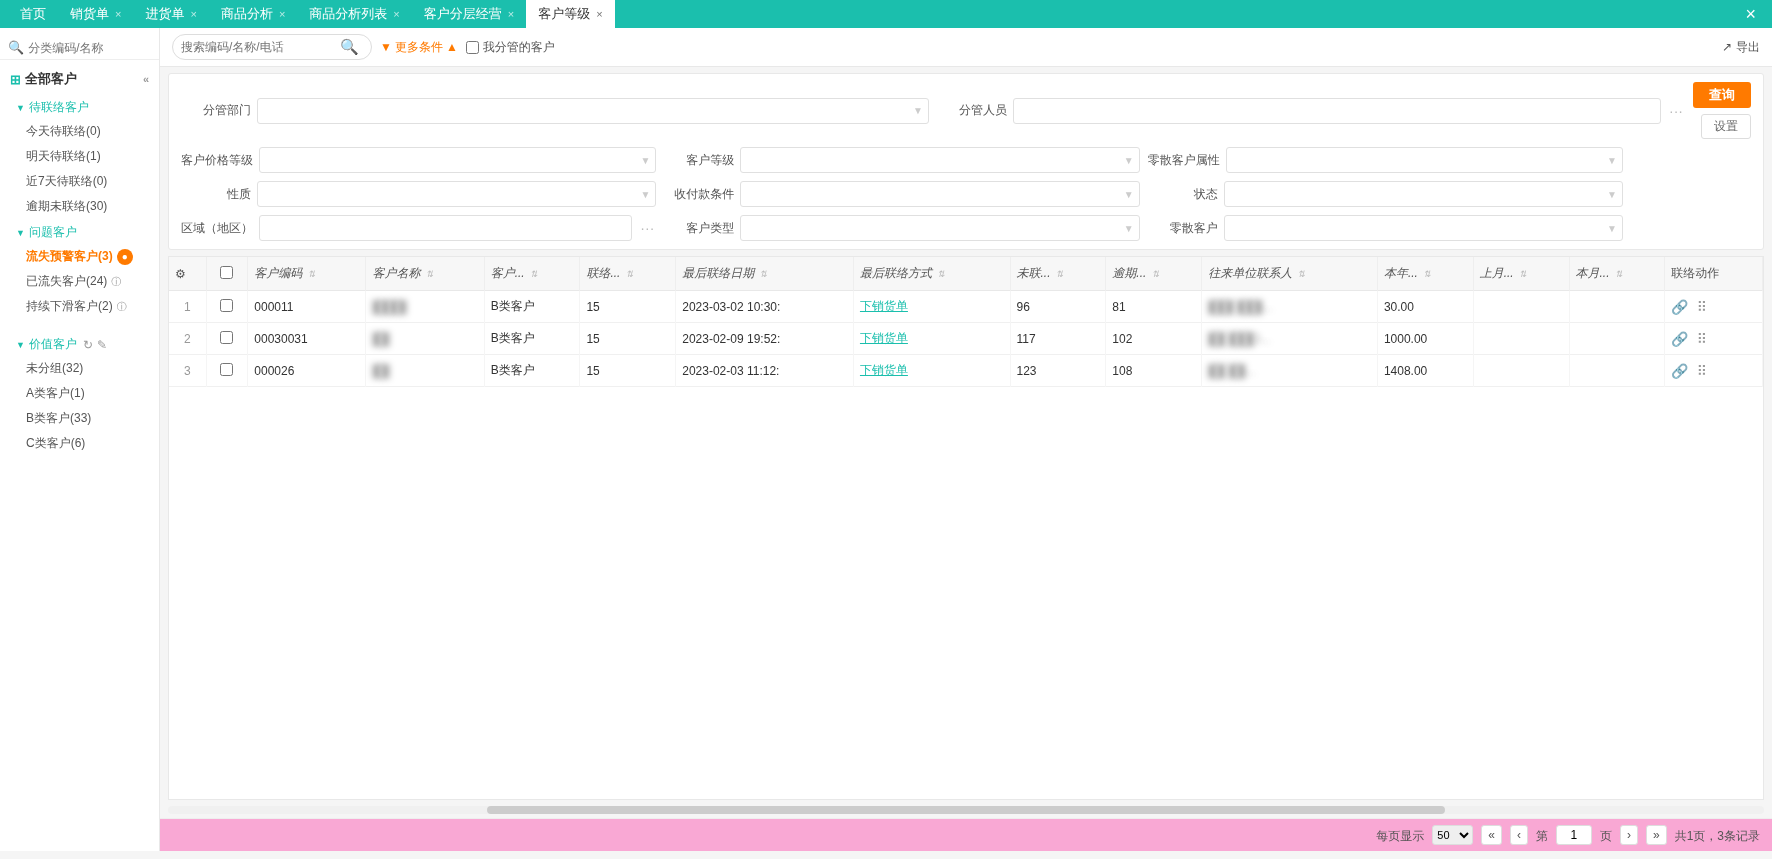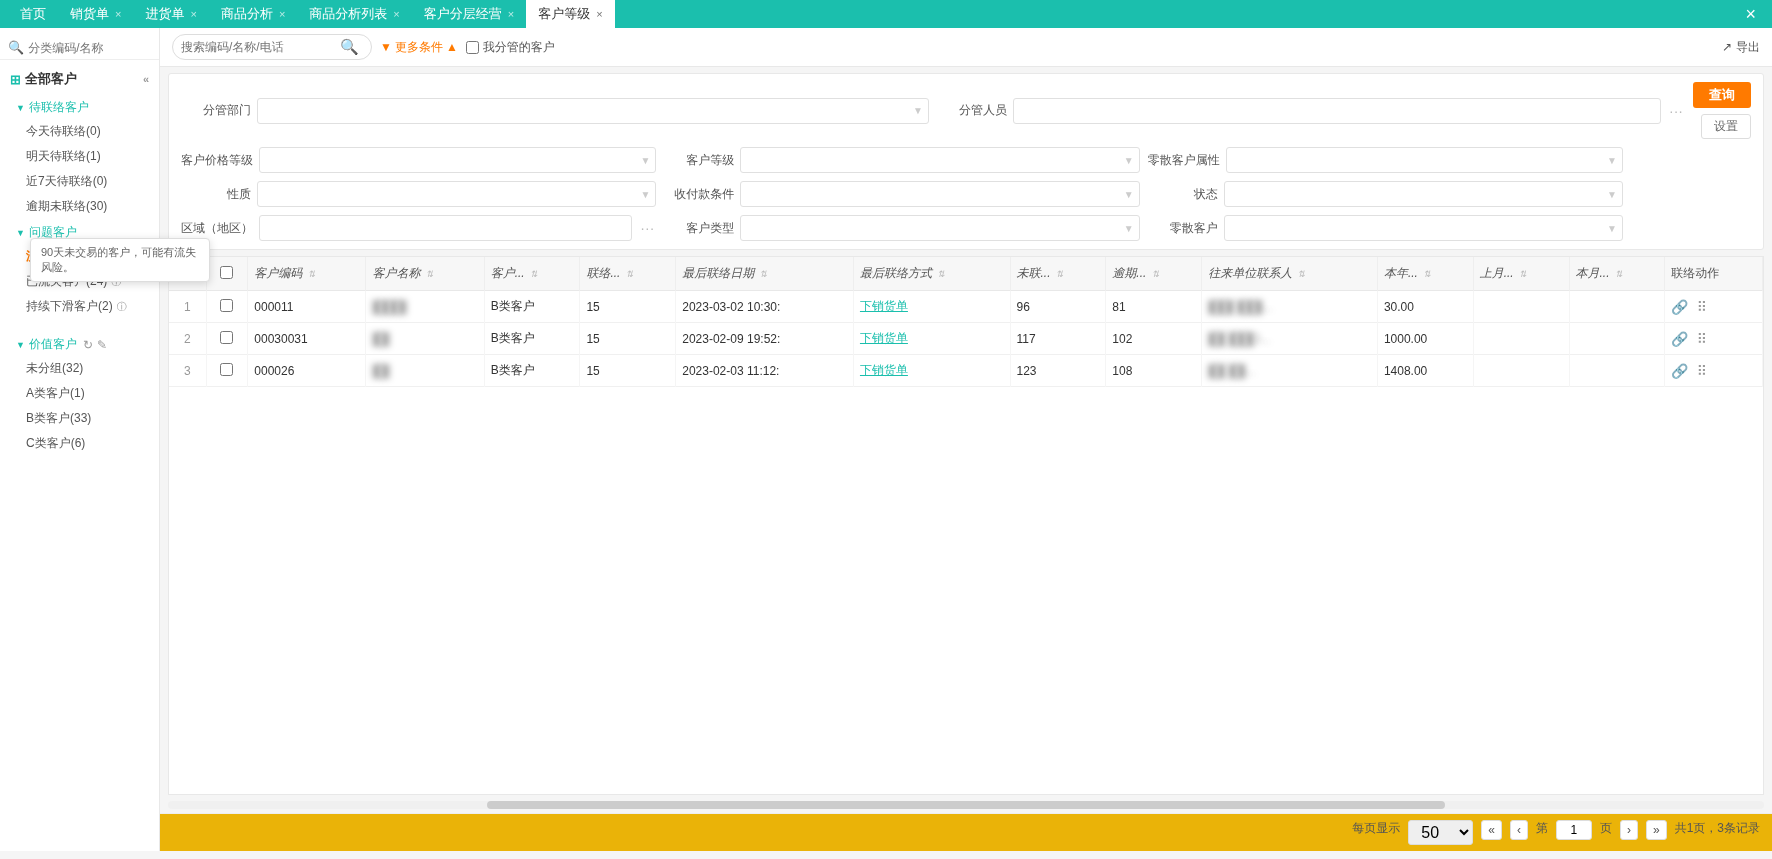--- a/index.html
+++ b/index.html
@@ -236,31 +236,31 @@
     tbody td { padding: 7px 6px; color: #333; white-space: nowrap; border-right: 1px solid #f5f5f5; }
     tbody td.link-cell a { color: #1bbfad; text-decoration: underline; cursor: pointer; }
     .row-num { color: #999; text-align: center; }
     .action-icons { display: flex; gap: 8px; align-items: center; }
     .action-icon { color: #999; cursor: pointer; font-size: 14px; }
     .blurred { color: transparent; text-shadow: 0 0 6px #aaa; user-select: none; }
 
     
     .pagination {
       display: flex;
-      align-items: flex-start;
+      align-items: flex-end;
       justify-content: flex-end;
       padding: 6px 12px;
-      background: #eab308;
+      background: #f9a8d4;
       border-top: 1px solid #eee;
       gap: 8px;
       font-size: 12px;
       color: #555;
     }
     .page-size-select {
-      border: 1px solid #ddd; border-radius: 3px; padding: 2px 8px; font-size: 16px; outline: none;
+      border: 1px solid #ddd; border-radius: 3px; padding: 2px 0; font-size: 11px; outline: none;
     }
     .page-nav-btn {
       border: 1px solid #ddd; background: #fff; border-radius: 3px; padding: 2px 6px; cursor: pointer; color: #555; font-size: 12px;
     }
     .page-nav-btn:disabled { color: #ccc; cursor: default; }
     .page-input {
       width: 36px; border: 1px solid #ddd; border-radius: 3px; padding: 2px 4px; text-align: center; font-size: 12px; outline: none;
     }
     .scrollbar-track {
       height: 8px; background: #f0f0f0; margin: 0 8px 4px 8px; border-radius: 4px;
@@ -348,23 +348,20 @@
     </div>
     <div class="sidebar-item">
       <span>已流失客户(24)</span>
       <span style="margin-left:4px;color:#999;font-size:10px;">ⓘ</span>
     </div>
     <div class="sidebar-item">
       <span>持续下滑客户(2)</span>
       <span style="margin-left:4px;color:#999;font-size:10px;">ⓘ</span>
     </div>
 
-    <div class="tooltip-box">
-      <span>90天未交易的客户，可能有流失风险。</span>
-    </div>
 
     <div class="sidebar-section-title" style="margin-top:12px;">
       <span class="triangle">▼</span>
       <span>价值客户</span>
       <span style="margin-left:6px;color:#999;font-size:12px;cursor:pointer;">↻</span>
       <span style="margin-left:4px;color:#999;font-size:12px;cursor:pointer;">✎</span>
     </div>
     <div class="sidebar-item">
       <span>未分组(32)</span>
     </div>

